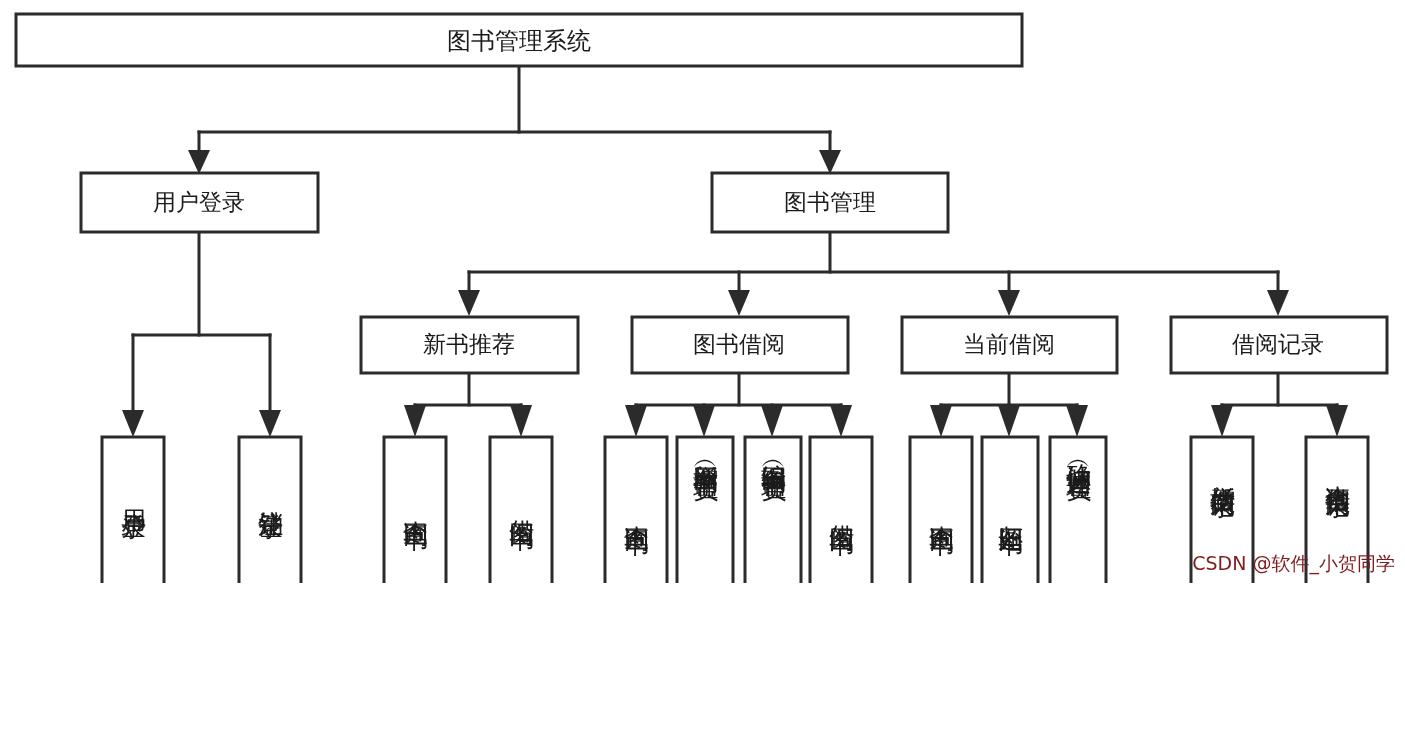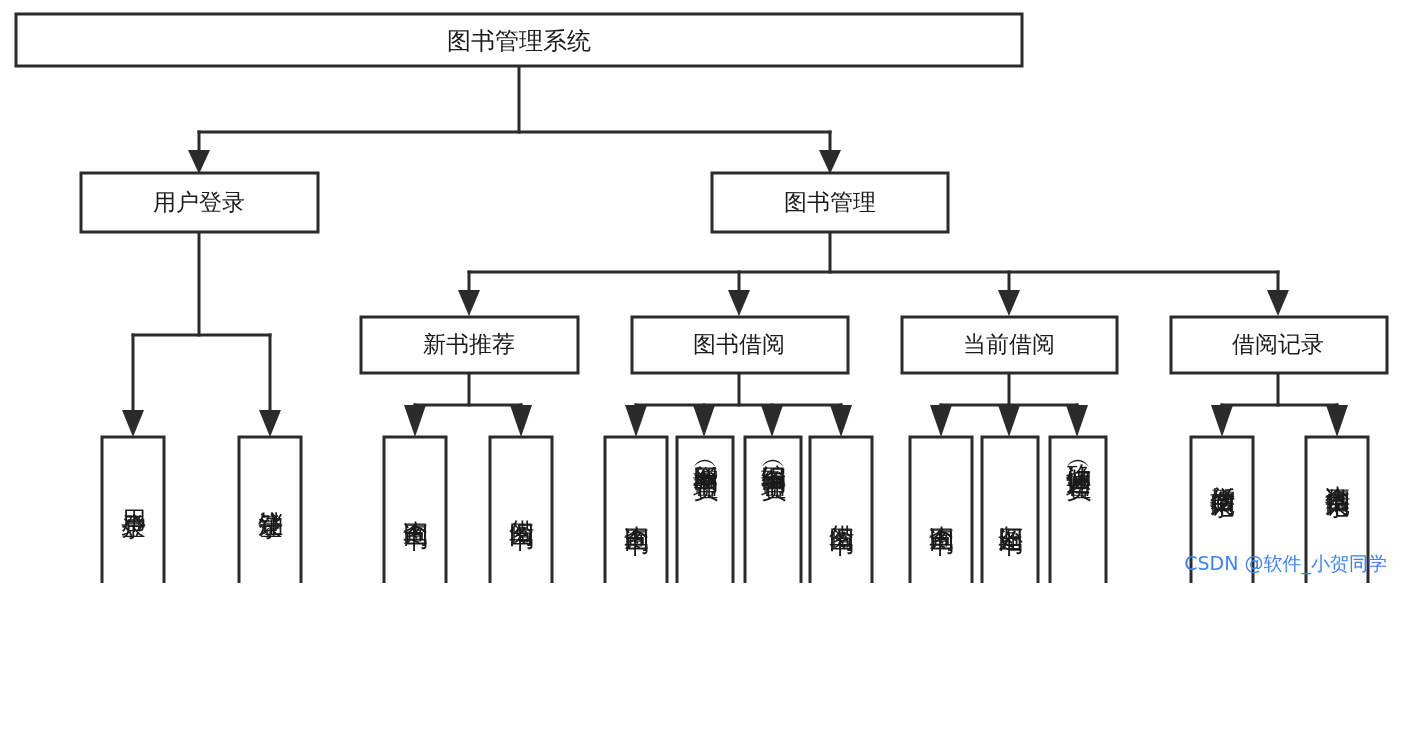--- a/index.html
+++ b/index.html
@@ -68,25 +68,25 @@
     text-orientation: upright;
     font-family: "DejaVu Sans", "Liberation Sans", sans-serif;
     font-size: 25px;
     line-height: 1.05;
     color: #1b1b1b;
     letter-spacing: 2px;
     white-space: nowrap;
   }
   .watermark {
     position: absolute;
-    right: 18px;
+    right: 10px;
     bottom: 6px;
     font-family: "DejaVu Sans", "Liberation Sans", sans-serif;
     font-size: 19px;
-    color: #3b82f6;
+    color: #7f1d1d;
     white-space: nowrap;
     user-select: none;
   }
 </style>
 </head>
 <body>
 
 <div id="canvas">
 
   <svg id="diagram" viewBox="0 0 1405 747">

